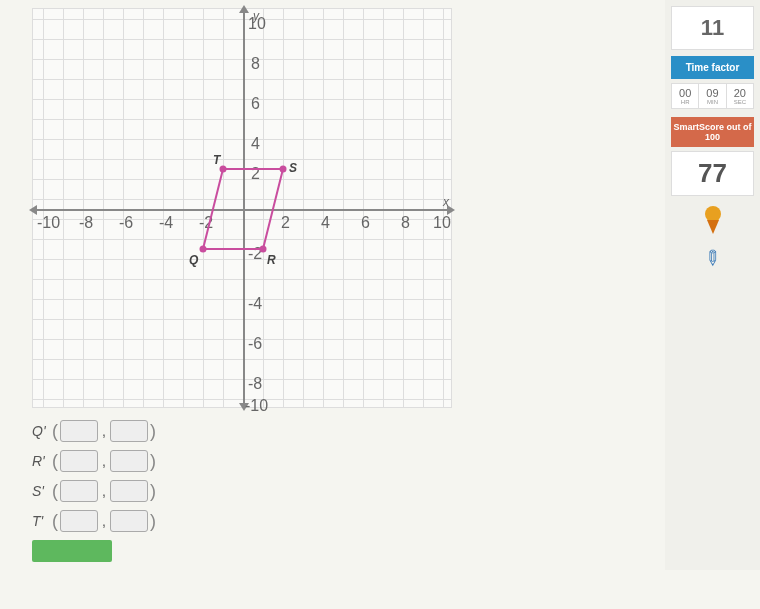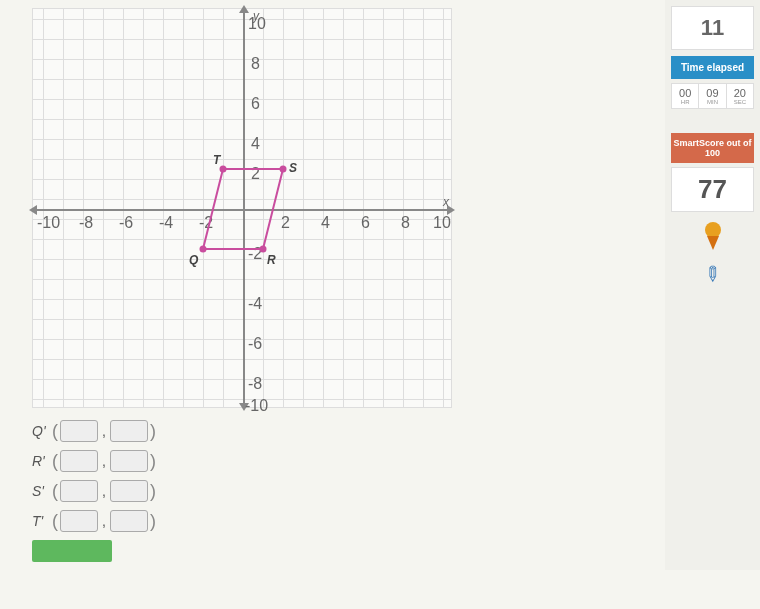--- a/index.html
+++ b/index.html
@@ -24,21 +24,21 @@
 .answers { margin-top: 12px; margin-left: 20px; }
 .answer-row { display: flex; align-items: center; margin-bottom: 8px; font-size: 14px; color: #555; font-style: italic; }
 .answer-row .label { width: 20px; }
 .answer-box { width: 38px; height: 22px; border: 1px solid #aaa; background: #eee; border-radius: 3px; margin: 0 2px; }
 .answer-row .paren { font-style: normal; font-size: 18px; color: #888; }
 .answer-row .comma { font-style: normal; margin: 0 2px; }
 .submit-btn { background: #5eb85e; width: 80px; height: 22px; border-radius: 2px; margin-top: 8px; margin-left: 20px; }
 .sidebar { width: 95px; padding: 6px; background: #f0f0eb; }
 .q-count { background: #fff; text-align: center; padding: 8px; font-size: 22px; font-weight: bold; color: #666; border: 1px solid #ddd; margin-bottom: 6px; }
 .time-box { background: #2a8fc7; color: #fff; text-align: center; padding: 6px 2px; font-size: 10px; font-weight: bold; margin-bottom: 4px; }
-.time-vals { display: flex; border: 1px solid #ddd; background: #fff; margin-bottom: 24px; }
+.time-vals { display: flex; border: 1px solid #ddd; background: #fff; margin-bottom: 8px; }
 .time-cell { flex: 1; text-align: center; padding: 3px 0; font-size: 11px; color: #666; border-right: 1px solid #ddd; }
 .time-cell:last-child { border-right: none; }
 .time-sub { font-size: 6px; color: #999; }
 .smartscore-box { background: #d4694a; color: #fff; text-align: center; padding: 5px 2px; font-size: 9px; font-weight: bold; margin-bottom: 4px; }
 .score-val { background: #fff; text-align: center; padding: 6px; font-size: 26px; font-weight: bold; color: #555; border: 1px solid #ddd; margin-bottom: 10px; }
 .ribbon { text-align: center; margin-bottom: 20px; }
 .ribbon-icon { display: inline-block; width: 16px; height: 16px; background: #e8a020; border-radius: 50%; position: relative; }
 .ribbon-icon::after { content: ''; position: absolute; top: 14px; left: 2px; width: 0; height: 0; border-left: 6px solid transparent; border-right: 6px solid transparent; border-top: 14px solid #d47010; }
 .pencil { text-align: center; font-size: 20px; color: #3a7ab8; transform: rotate(45deg); }
 </style>
@@ -165,21 +165,21 @@
         <span class="comma">,</span>
         <input class="answer-box" style="">
         <span class="paren">)</span>
       </div>
     </div>
     <div class="submit-btn"></div>
   </div>
 
   <div class="sidebar">
     <div class="q-count">11</div>
-    <div class="time-box">Time elapsed</div>
+    <div class="time-box">Time factor</div>
     <div class="time-vals">
       <div class="time-cell">
           <div>00</div>
           <div class="time-sub">HR</div>
         </div>
       <div class="time-cell">
           <div>09</div>
           <div class="time-sub">MIN</div>
         </div>
       <div class="time-cell">

